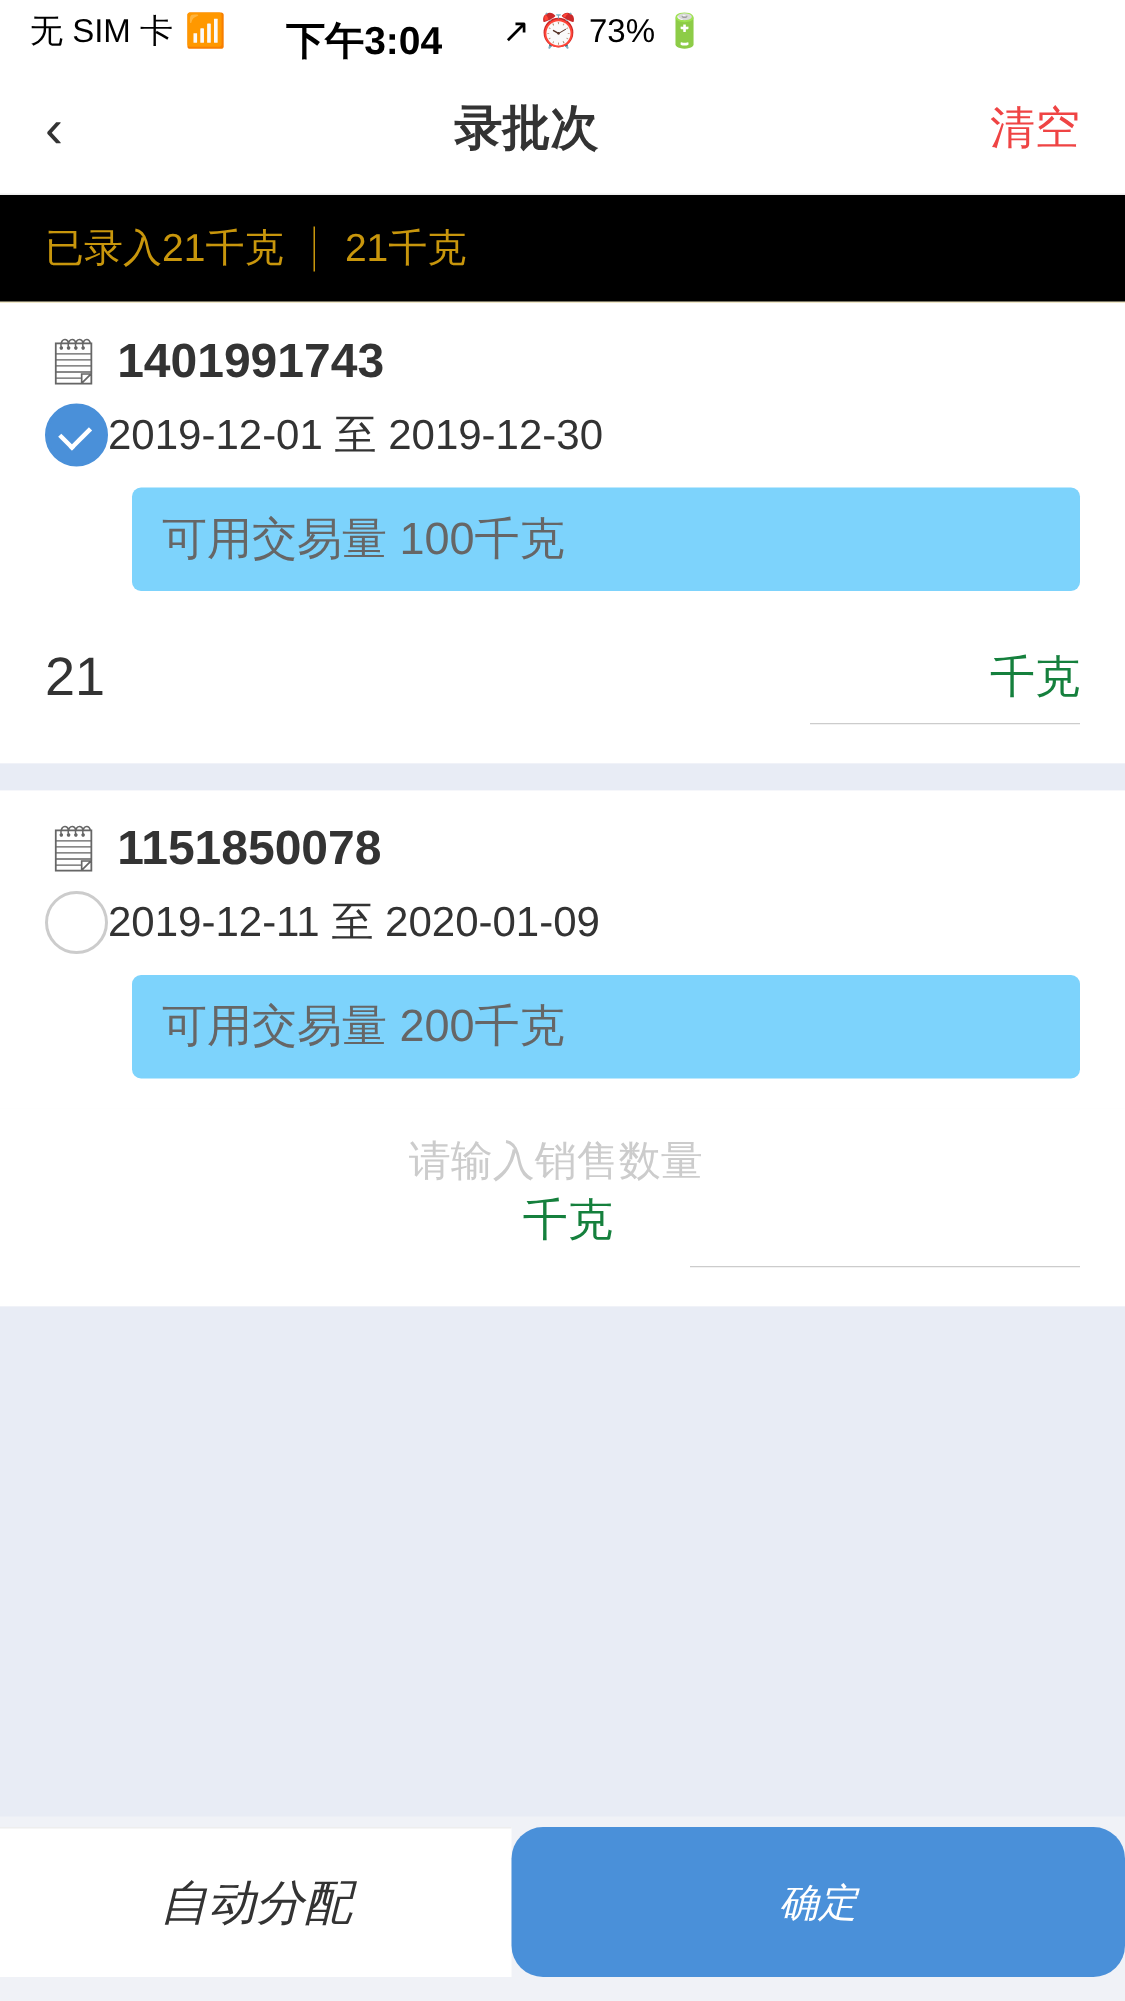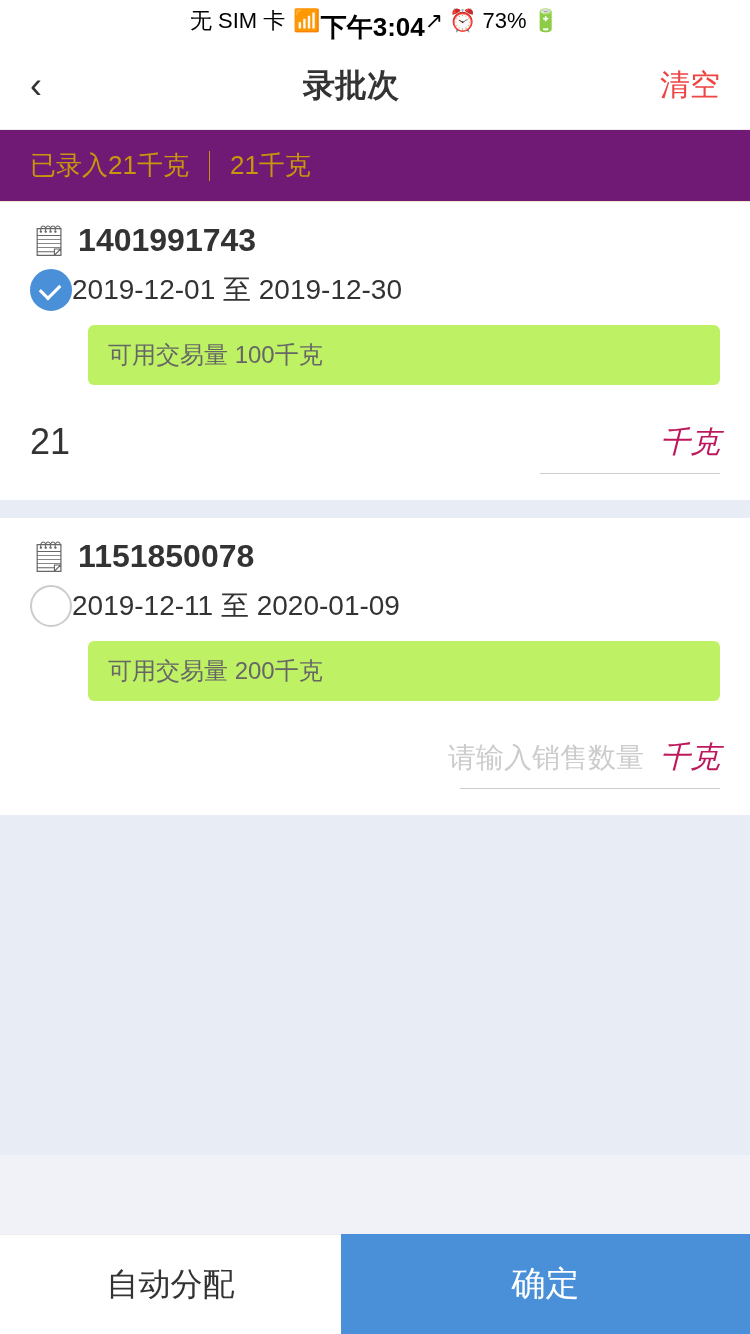--- a/index.html
+++ b/index.html
@@ -12,24 +12,25 @@
       font-size: 28px;
       color: #333;
     }
 
     
     .status-bar {
       height: 42px;
       background: #fff;
       display: flex;
       align-items: center;
-      justify-content: center;
+      justify-content: flex-start;
       padding: 0 20px;
       font-size: 22px;
       color: #000;
+      gap: 40px;
     }
     .status-left { display: flex; align-items: center; gap: 8px; }
     .status-center { font-size: 26px; font-weight: 600; margin-top: 12px; }
     .status-right { display: flex; align-items: center; gap: 6px; font-size: 22px; }
 
     
     .nav-bar {
       height: 88px;
       background: #fff;
       display: flex;
@@ -49,21 +50,21 @@
       color: #333;
     }
     .nav-clear {
       font-size: 30px;
       color: #ef4444;
       cursor: pointer;
     }
 
     
     .summary-bar {
-      background: #701a75;
+      background: #000000;
       padding: 18px 30px;
       display: flex;
       align-items: center;
       gap: 20px;
       border-bottom: 1px solid #f0e8c8;
     }
     .summary-text {
       font-size: 26px;
       color: #c8960c;
     }
@@ -124,65 +125,65 @@
       border-bottom: 3px solid #fff;
       transform: rotate(-45deg) translateY(-2px);
       display: block;
     }
     .batch-date {
       font-size: 28px;
       color: #333;
     }
 
     .available-box {
-      background: #bef264;
+      background: #7dd3fc;
       border-radius: 6px;
       padding: 14px 20px;
-      font-size: 24px;
+      font-size: 30px;
       color: #666;
       margin-left: 58px;
     }
 
     .quantity-row {
       display: flex;
       align-items: center;
       justify-content: space-between;
       padding: 16px 30px 10px 30px;
       background: #fff;
     }
     .quantity-value {
       font-size: 36px;
       color: #333;
       font-weight: 500;
     }
     .quantity-unit {
       font-size: 30px;
-      color: #be185d;
+      color: #15803d;
       margin-left: 16px;
-      font-style: italic;
     }
     .quantity-underline {
       width: 180px;
       height: 1px;
       background: #ccc;
       margin: 0 30px 0 auto;
     }
 
     .section-divider {
       height: 18px;
       background: #e8ecf5;
     }
 
     
     .quantity-input-row {
       display: flex;
       align-items: center;
       justify-content: flex-end;
       padding: 16px 30px 10px 21px;
       background: #fff;
+      flex-direction: column;
     }
     .quantity-placeholder {
       font-size: 28px;
       color: #ccc;
     }
     .quantity-input-underline {
       width: 260px;
       height: 1px;
       background: #ccc;
       margin: 0 30px 0 auto;
@@ -191,45 +192,47 @@
     
     .bottom-area {
       background: #e8ecf5;
       flex: 1;
       min-height: 340px;
     }
 
     
     .footer {
       position: fixed;
-      bottom: 0;
+      bottom: 16px;
       width: 750px;
       height: 100px;
       display: flex;
+      font-style: italic;
     }
     .footer-auto {
       flex: 1;
       background: #fff;
       display: flex;
       align-items: center;
       justify-content: center;
       font-size: 32px;
       color: #333;
       border-top: 1px solid #eee;
       cursor: pointer;
     }
     .footer-confirm {
       flex: 1.2;
       background: #4a90d9;
       display: flex;
       align-items: center;
       justify-content: center;
-      font-size: 34px;
+      font-size: 26px;
       color: #fff;
       cursor: pointer;
+      border-radius: 21px;
     }
 
     .wifi-icon { font-size: 22px; }
   </style>
 </head>
 <body>
 
 <div class="status-bar">
   <div class="status-left">
     <span>无 SIM 卡</span>

